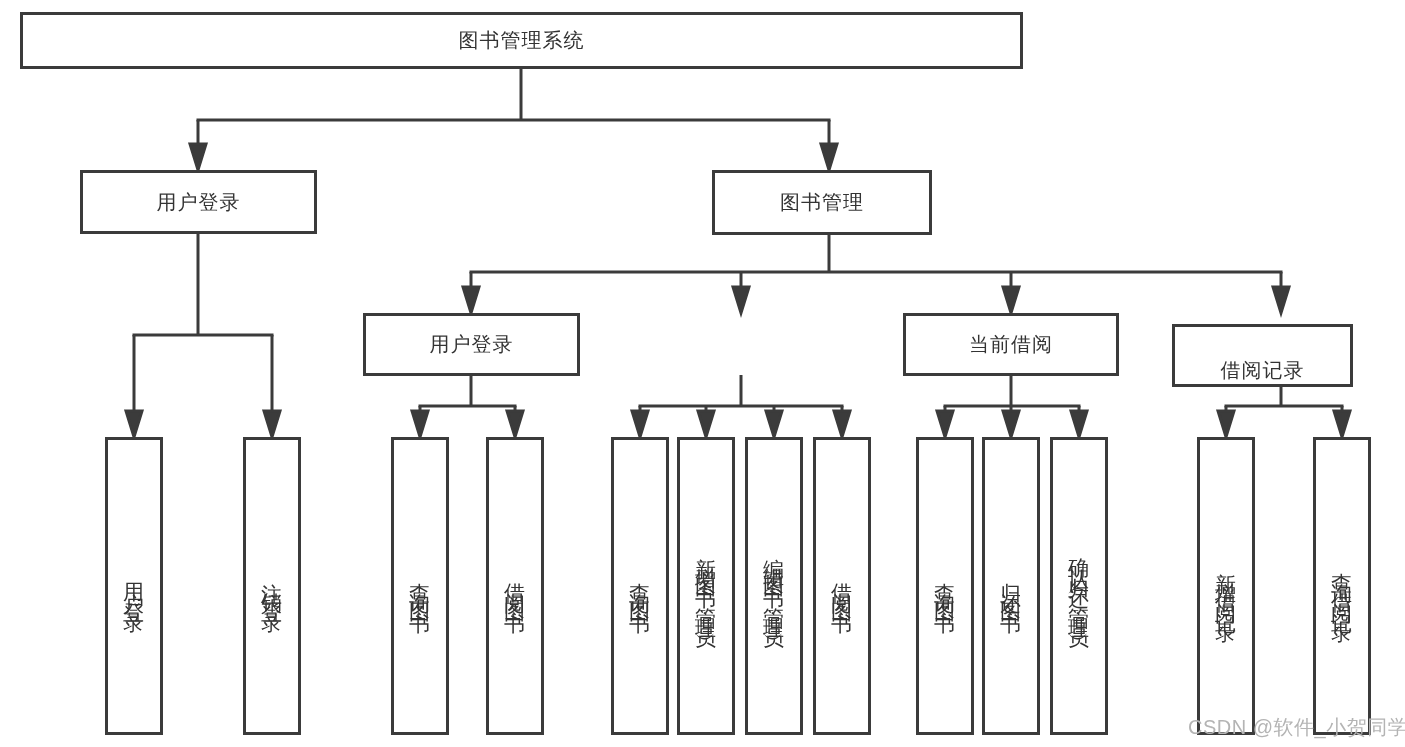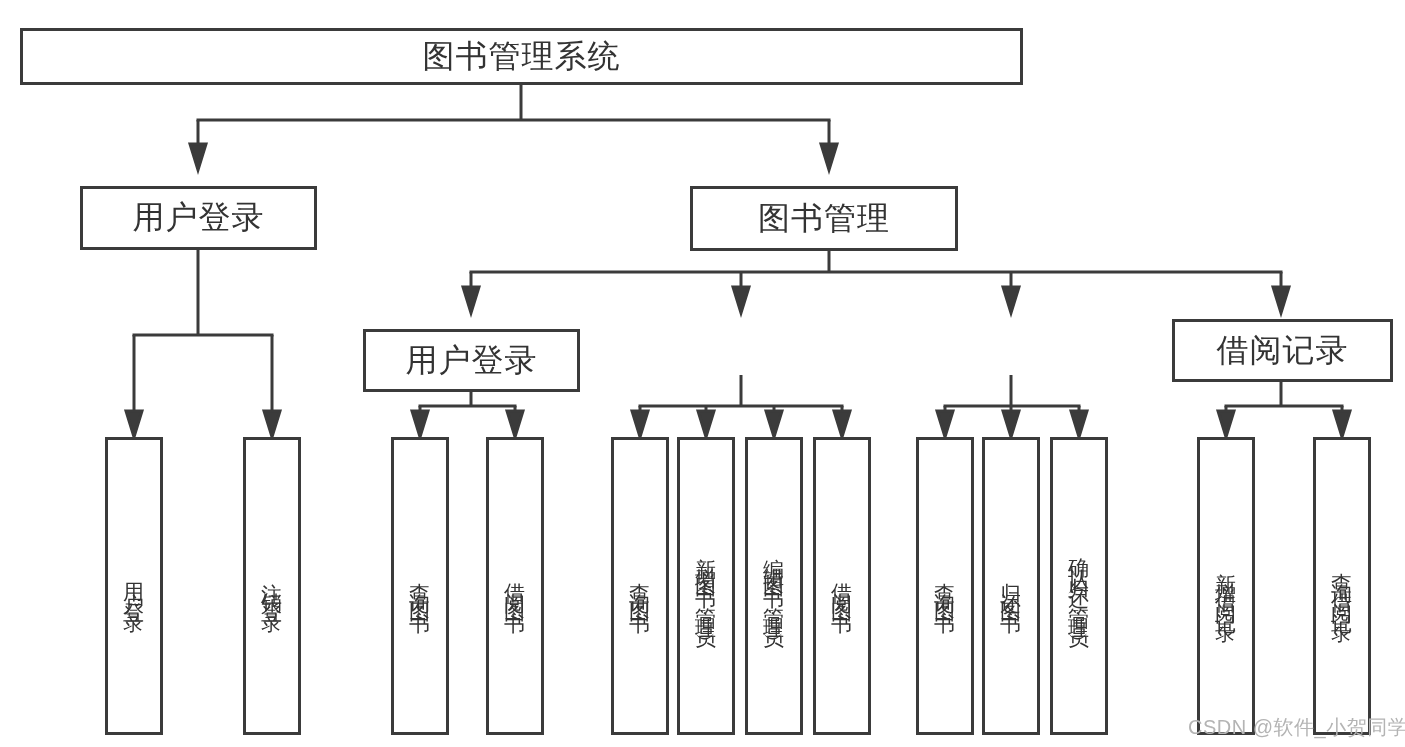--- a/index.html
+++ b/index.html
@@ -13,39 +13,39 @@
   .wires{position:absolute;left:0;top:0;z-index:1;}
   .box{
     position:absolute;
     box-sizing:border-box;
     background:#ffffff;
     border:3px solid #3b3b3b;
     display:flex;align-items:center;justify-content:center;
     color:#333333;
     z-index:2;
   }
-  .hbox{font-size:32px;letter-spacing:1px;margin-top:16px;}
+  .hbox{font-size:20px;letter-spacing:1px;}
   .vbox span{
     display:inline-block;
     writing-mode:vertical-rl;
     text-orientation:mixed;
     font-size:21px;
     letter-spacing:10px;
     line-height:1.1;
     color:#333333;
     white-space:nowrap;
   }
   
   .n-root{left:20px;top:12px;width:1003px;height:57px;}
   .n-user-login{left:80px;top:170px;width:237px;height:64px;}
-  .n-book-mgmt{left:690px;top:170px;width:268px;height:65px;font-family:Liberation Serif, serif;}
+  .n-book-mgmt{left:712px;top:170px;width:220px;height:65px;font-family:Liberation Serif, serif;}
   .n-new-book{left:363px;top:313px;width:217px;height:63px;}
   .n-book-borrow{left:633px;top:313px;width:216px;height:63px;}
   .n-cur-borrow{left:903px;top:313px;width:216px;height:63px;}
-  .n-borrow-rec{left:1172px;top:303px;width:221px;height:63px;}
+  .n-borrow-rec{left:1172px;top:324px;width:181px;height:63px;align-items:flex-end;}
   
   .vbox{top:437px;width:58px;height:298px;}
   .l-ul-login{left:105px;}
   .l-ul-logout{left:243px;}
   .l-nb-query{left:391px;}
   .l-nb-borrow{left:486px;}
   .l-bb-query{left:611px;}
   .l-bb-add{left:677px;}
   .l-bb-edit{left:745px;}
   .l-bb-borrow{left:813px;}
@@ -137,20 +137,23 @@
   <div class="box hbox n-user-login">
     <span>用户登录</span>
   </div>
   <div class="box hbox n-book-mgmt">
     <span>图书管理</span>
   </div>
 
   <div class="box hbox n-new-book">
     <span>用户登录</span>
   </div>
+  <div class="box hbox n-cur-borrow">
+    <span>当前借阅</span>
+  </div>
   <div class="box hbox n-borrow-rec">
     <span>借阅记录</span>
   </div>
 
   <div class="box vbox l-ul-login">
     <span>用户登录</span>
   </div>
   <div class="box vbox l-ul-logout">
     <span>注销登录</span>
   </div>

